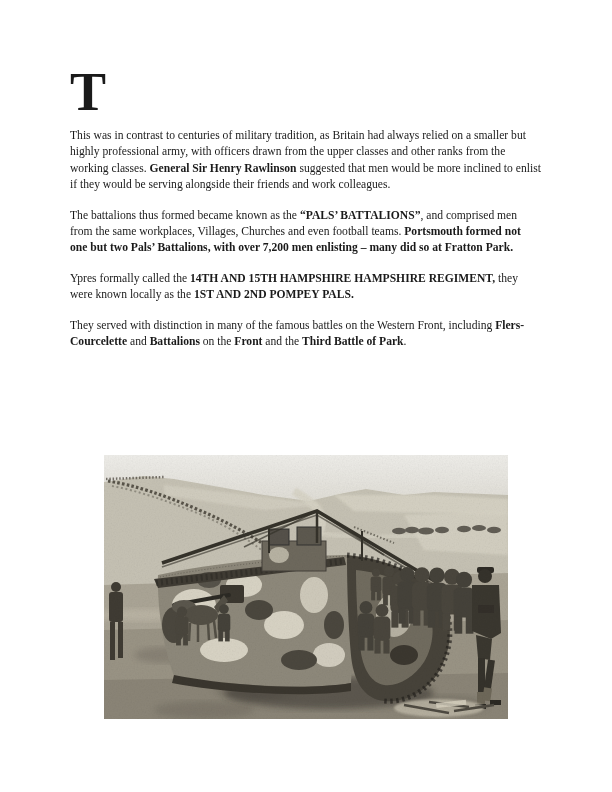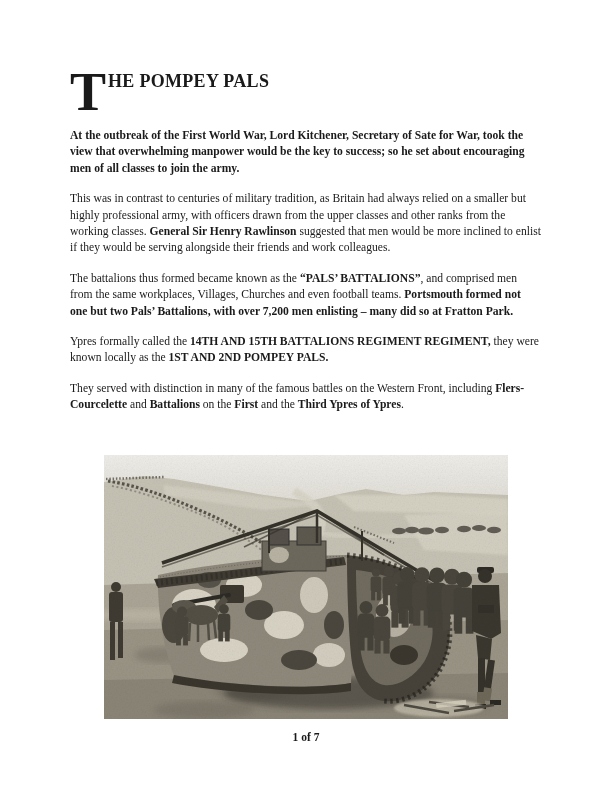--- a/index.html
+++ b/index.html
@@ -19,32 +19,30 @@
     font-size:11.5px;font-weight:bold;}
 </style>
 </head>
 <body>
 
 <div class="page">
   <div class="content">
 
     <header class="doc-title">
       <span class="dropcap">T</span>
-      <span class="title-rest">HE POMPEY PALS</span>
     </header>
 
-    <p class="body-par"><span class="b">At the outbreak of the First World War, Lord Kitchener, Secretary of Sate for War, took the view that overwhelming manpower would be the key to success; so he set about encouraging men of all classes to join the army.</span></p>
 
     <p class="body-par"><span>This was in contrast to centuries of military tradition, as Britain had always relied on a smaller but highly professional army, with officers drawn from the upper classes and other ranks from the working classes.  </span><span class="b">General Sir Henry Rawlinson</span><span> suggested that men would be more inclined to enlist if they would be serving alongside their friends and work colleagues.</span></p>
 
     <p class="body-par"><span>The battalions thus formed became known as the </span><span class="b">“PALS’ BATTALIONS”</span><span>, and comprised men from the same workplaces, Villages, Churches and even football teams.  </span><span class="b">Portsmouth formed not one but two Pals’ Battalions, with over 7,200 men enlisting – many did so at Fratton Park.</span></p>
 
-    <p class="body-par"><span>Ypres formally called the </span><span class="b">14TH AND 15TH BATTALIONS REGIMENT REGIMENT,</span><span> they were known locally as the </span><span class="b">1ST AND 2ND POMPEY PALS.</span></p>
-
-    <p class="body-par"><span>They served with distinction in many of the famous battles on the Western Front, including </span><span class="b">Flers-Courcelette</span><span> and </span><span class="b">Battalions</span><span> on the </span><span class="b">First</span><span> and the </span><span class="b">Third Ypres of Ypres</span><span>.</span></p>
+    <p class="body-par"><span>Ypres formally called the </span><span class="b">14TH AND 15TH HAMPSHIRE HAMPSHIRE REGIMENT,</span><span> they were known locally as the </span><span class="b">1ST AND 2ND POMPEY PALS.</span></p>
+
+    <p class="body-par"><span>They served with distinction in many of the famous battles on the Western Front, including </span><span class="b">Flers-Courcelette</span><span> and </span><span class="b">Battalions</span><span> on the </span><span class="b">Front</span><span> and the </span><span class="b">Third Battle of Park</span><span>.</span></p>
   </div>
 
   <figure class="photo">
     <svg width="404" height="264" viewBox="0 0 404 264" xmlns="http://www.w3.org/2000/svg">
       <defs>
         <linearGradient id="sky" x1="0" y1="0" x2="0" y2="1">
           <stop offset="0" stop-color="#efeeea"></stop>
             <stop offset="1" stop-color="#dbd8cf"></stop>
         </linearGradient>
         <filter id="noise">
@@ -208,14 +206,13 @@
       <g>
         <ellipse cx="335" cy="253" rx="45" ry="9" fill="#c6c0ae" opacity="0.75" filter="url(#b1)"></ellipse>
         <path d="M300,250 L345,258 M325,247 L365,252 M350,256 L390,250" stroke="#4e4a41" stroke-width="2.5"></path>
         <rect x="332" y="248" width="30" height="5" transform="rotate(-6 332 248)" fill="#d8d2c0" opacity="0.8"></rect>
       </g>
 
       <rect width="404" height="264" filter="url(#noise)" opacity="0.15" style="mix-blend-mode:multiply"></rect>
     </svg>
   </figure>
 
-  <footer class="page-footer">1 of 7</footer>
 </div>
 
 </body></html>

